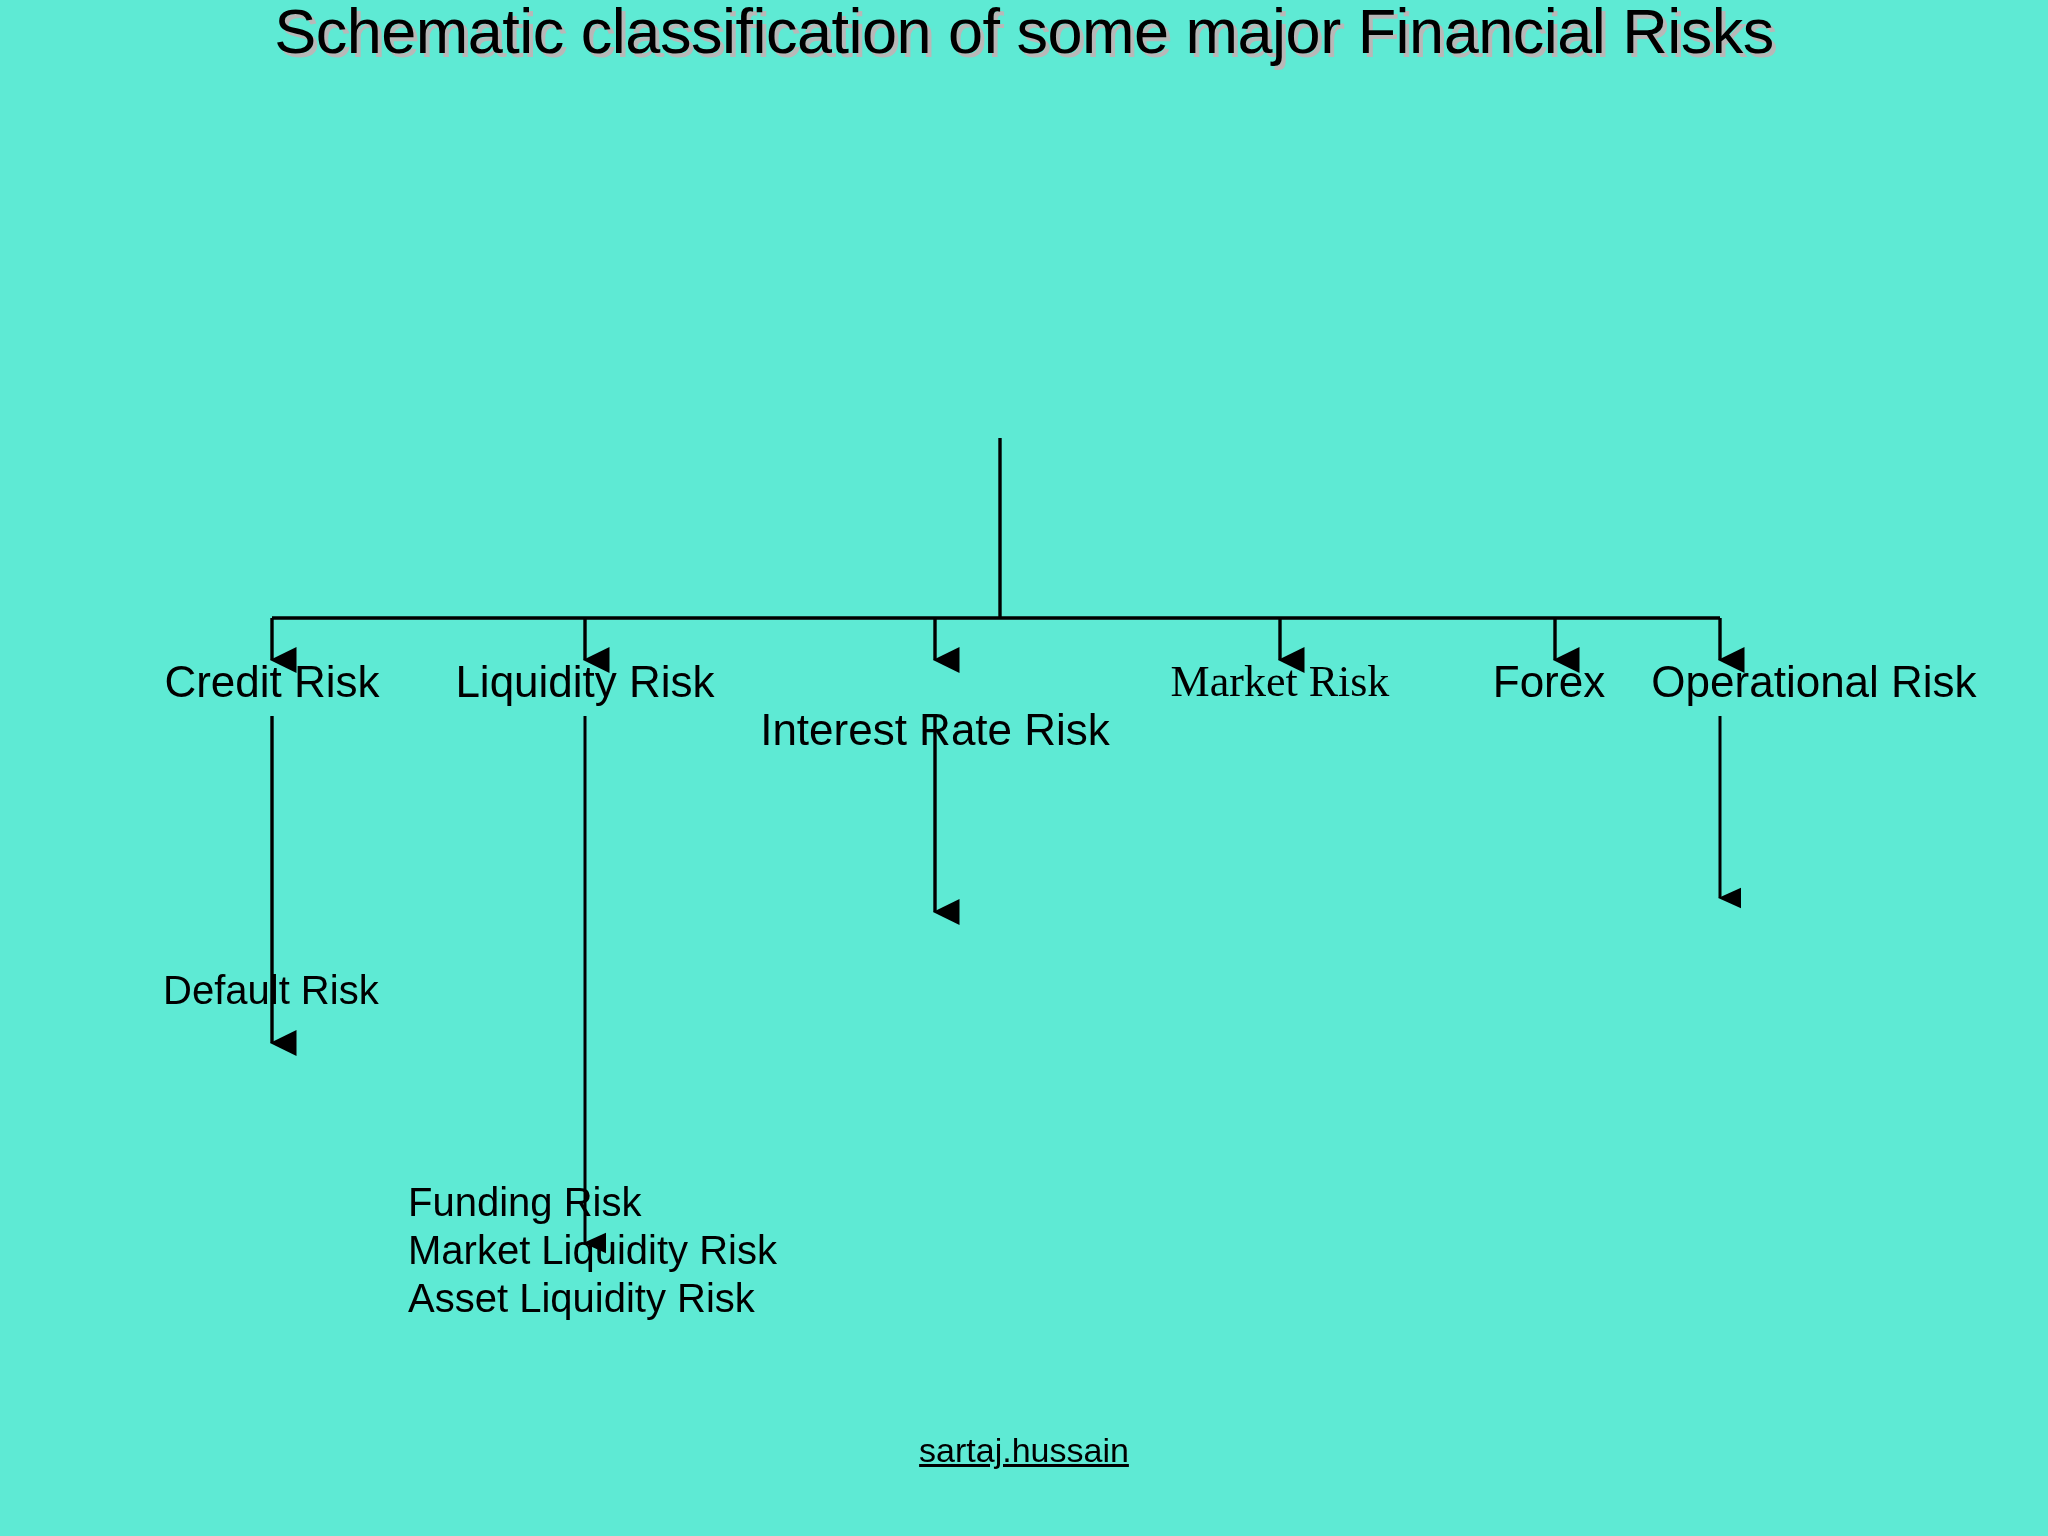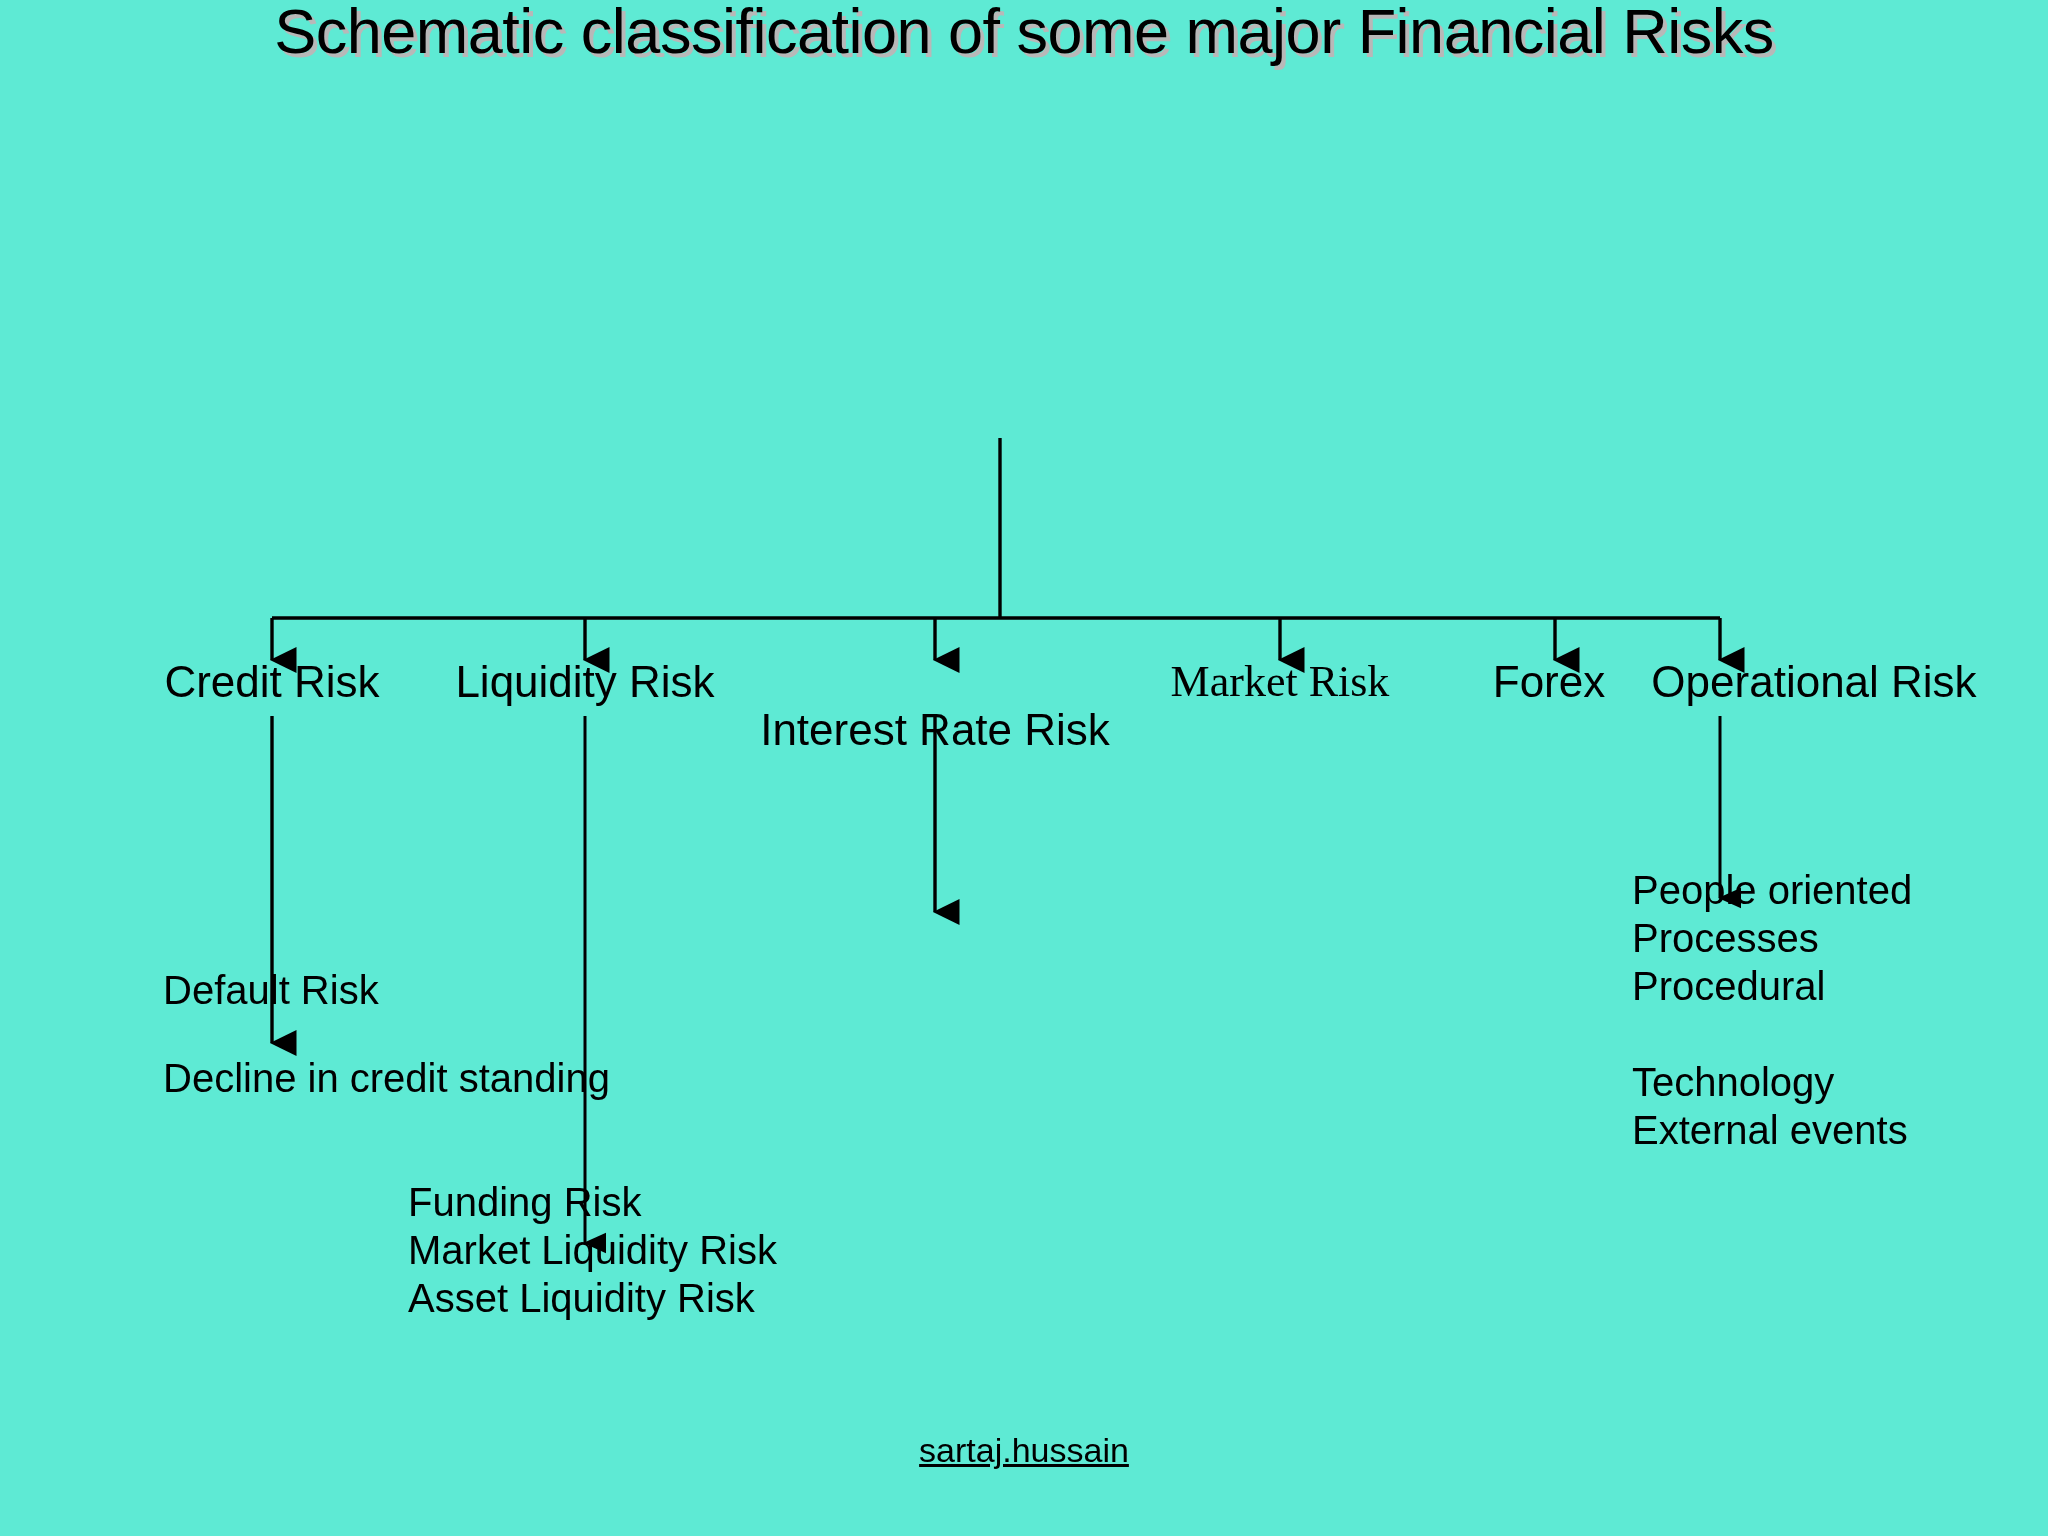--- a/index.html
+++ b/index.html
@@ -126,29 +126,22 @@
   <div class="node cat" style="left:935px;margin-top:48px;">Interest Rate Risk</div>
 
   <div class="node cat" style="left:1280px;font-family:Liberation Serif, serif;">Market Risk</div>
 
   <div class="node cat" style="left:1549px;">Forex</div>
 
   <div class="node cat" style="left:1814px;">Operational Risk</div>
 
   <div class="node leaf-group" id="leaves-credit-1">Default Risk</div>
 
-  <div class="node leaf-group" id="leaves-credit-2">Decline in credit standing</div>
 
   <div class="node leaf-group" id="leaves-liquidity">Funding Risk
 Market Liquidity Risk
 Asset Liquidity Risk</div>
 
 
-  <div class="node leaf-group" id="leaves-operational">People oriented
-Processes
-Procedural
-
-Technology
-External events</div>
 
   <div class="node" id="footer">sartaj.hussain</div>
 
 </div>
 
 </body></html>

